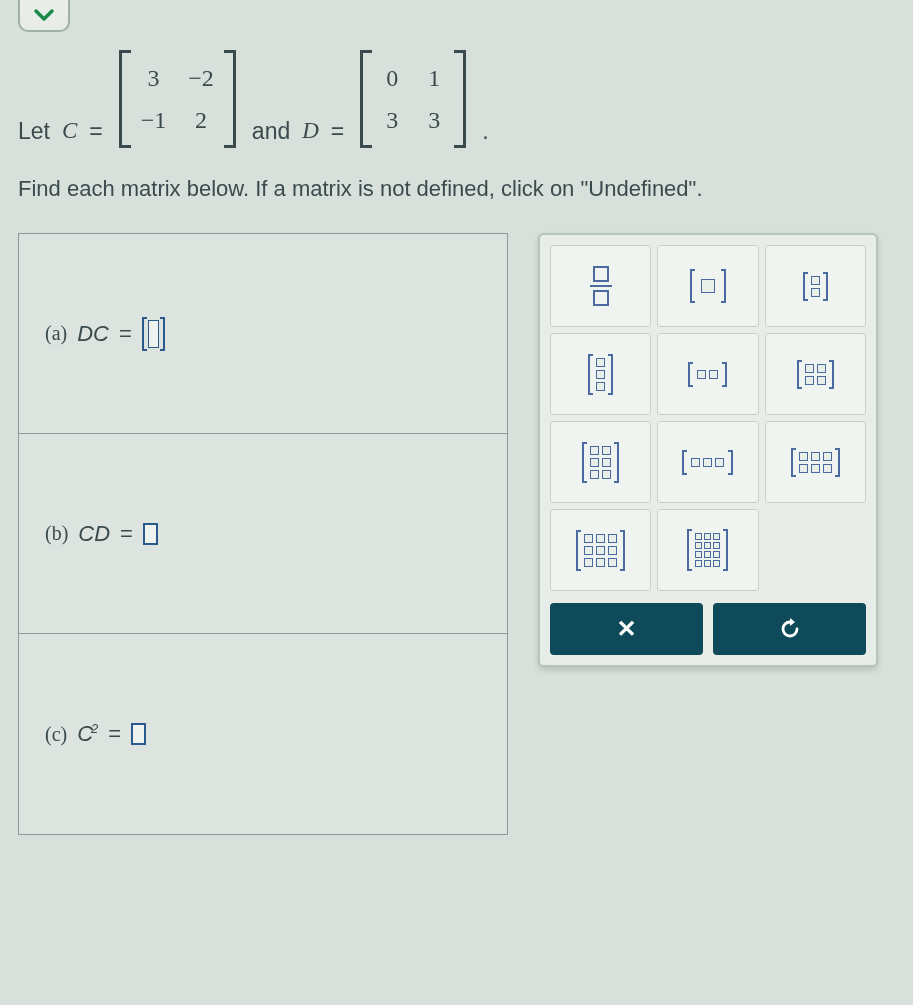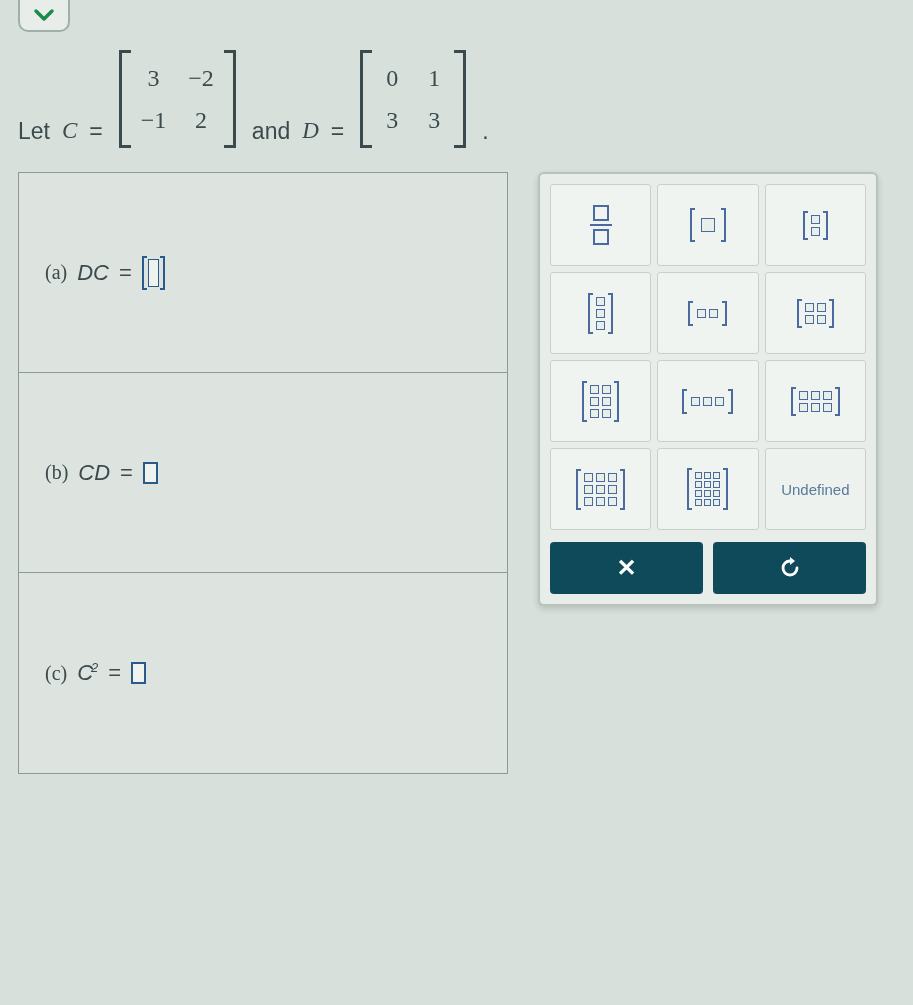--- a/index.html
+++ b/index.html
@@ -242,20 +242,21 @@
           <span class="cell">0</span>
           <span class="cell">1</span>
           <span class="cell">3</span>
           <span class="cell">3</span>
         </span>
         <span class="bracket right"></span>
       </span>
       <span>.</span>
     </div>
 
+    <div class="instr">Find each matrix below. If a matrix is not defined, click on "Undefined".</div>
   </div>
 
   <div class="work-area">
 
     <div class="answer-panel">
 
       <div class="ans-row">
         <span class="part-label">(a)</span>
         <span class="italic eq">DC</span>
         <span class="eq">=</span>
@@ -426,23 +427,20 @@
                 <span class="sq" style="width:7px;height:7px;"></span>
                 <span class="sq" style="width:7px;height:7px;"></span>
               <span class="sq" style="width:7px;height:7px;"></span>
                 <span class="sq" style="width:7px;height:7px;"></span>
                 <span class="sq" style="width:7px;height:7px;"></span>
             </span>
             <span class="mb r"></span>
           </span>
         </div>
 
-        <div class="key undef">
-          <span>Undefined</span>
-        </div>
 
       </div>
 
       <div class="btn-row">
         <div class="btn">
           <span style="font-weight:bold;">✕</span>
         </div>
         <div class="btn">
           <svg width="26" height="26" viewBox="0 0 26 26">
             <path d="M 20 13 A 7 7 0 1 1 13 6" fill="none" stroke="#fff" stroke-width="2.8" stroke-linecap="round"></path>

